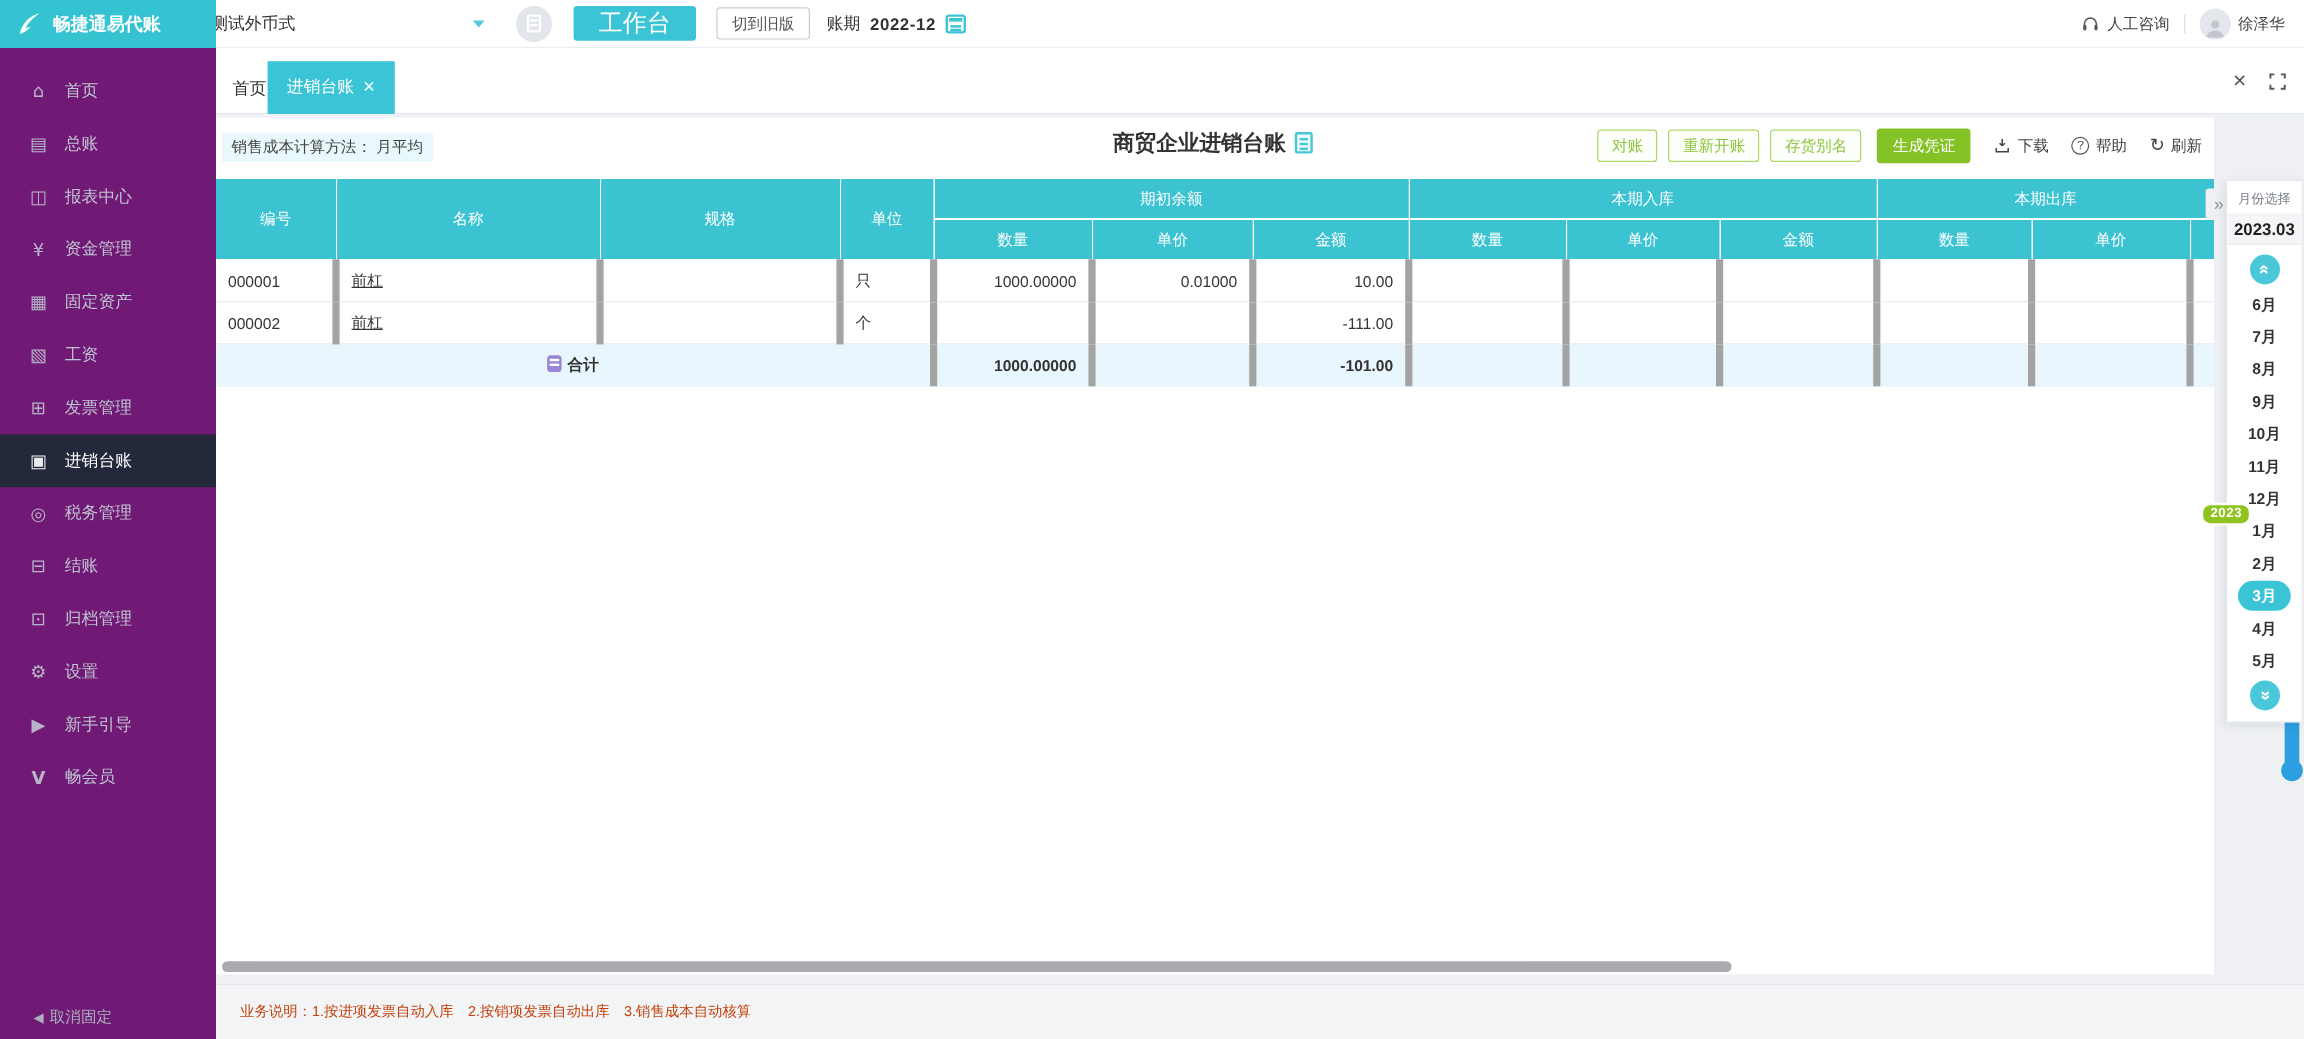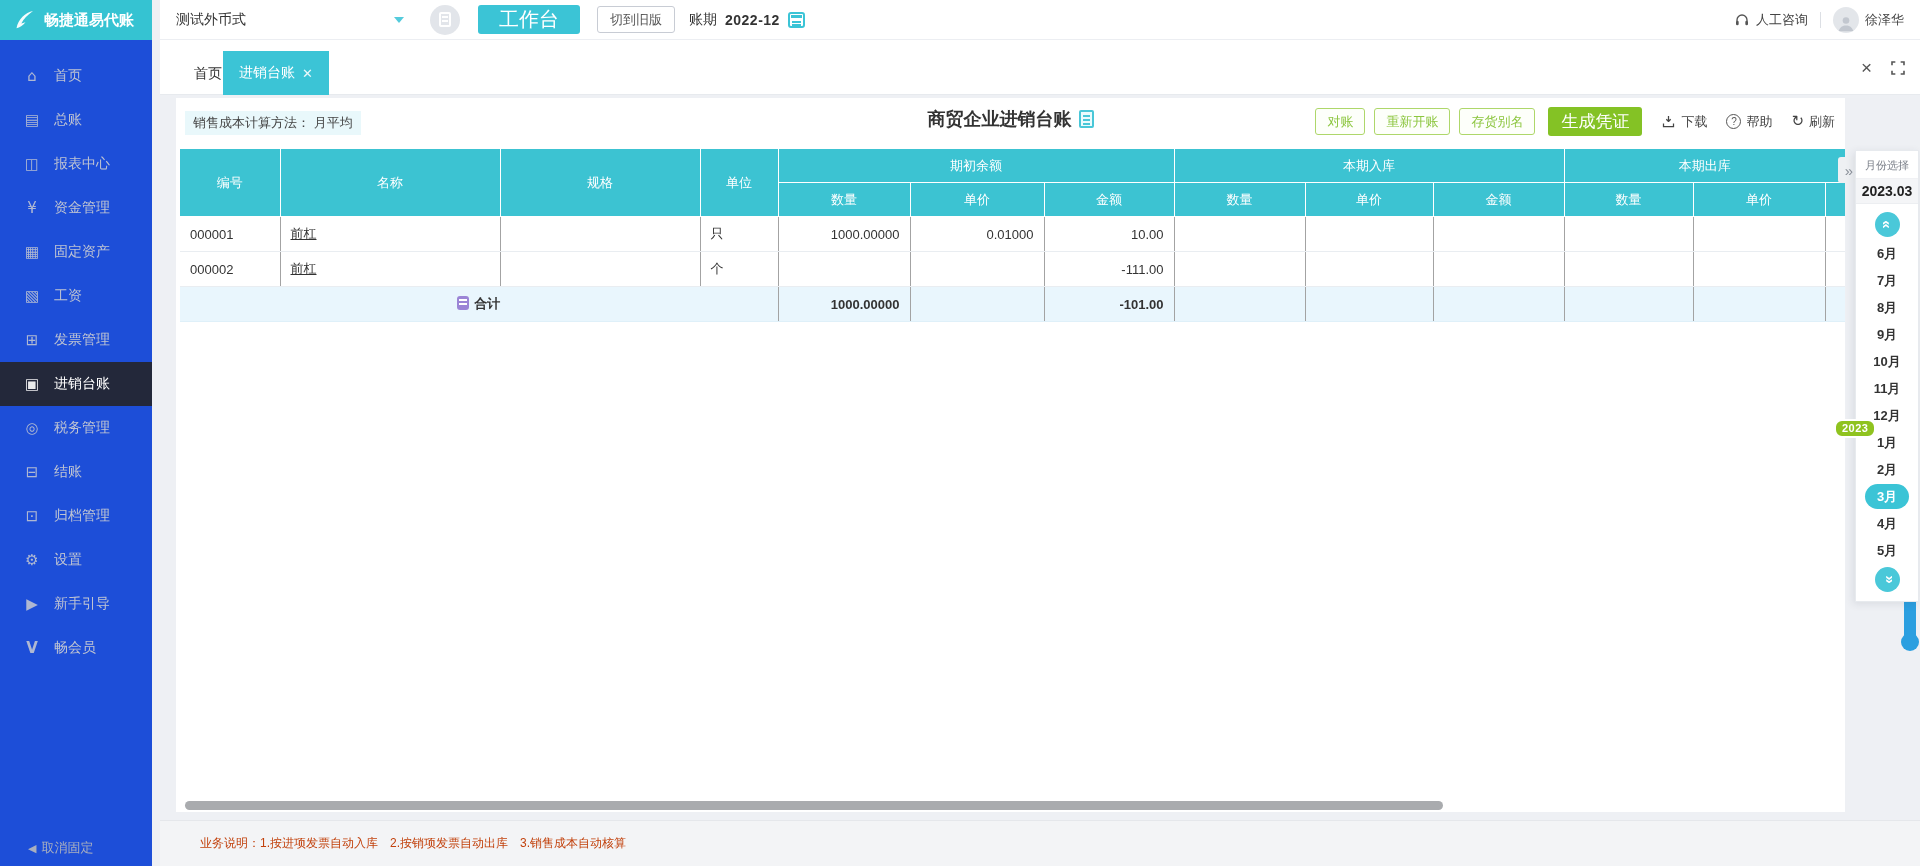--- a/index.html
+++ b/index.html
@@ -1,21 +1,21 @@
 <!DOCTYPE html>
 <html><head>
 <meta charset="utf-8">
 <style>
   html,body{margin:0;padding:0;background:#dfe2e8;}
   *{box-sizing:border-box;}
   .stage{position:relative;width:1920px;height:866px;overflow:hidden;
          background:#eef0f4;font-family:"Liberation Sans","DejaVu Sans",sans-serif;}
 
   
-  .sidebar{position:absolute;left:0;top:0;width:152px;height:866px;background:#1d4ed8;z-index:5;}
+  .sidebar{position:absolute;left:0;top:0;width:180px;height:866px;background:#701a75;z-index:5;}
   .side-logo{height:40px;background:#35c3d2;display:flex;align-items:center;gap:8px;padding-left:12px;
              color:#fff;font-size:15px;font-weight:bold;white-space:nowrap;}
   .side-menu{padding-top:14px;}
   .side-item{height:44px;display:flex;align-items:center;gap:13px;padding-left:23px;
              color:#bfc4d2;font-size:14px;cursor:pointer;white-space:nowrap;}
   .side-item.active{background:#23283a;color:#fff;}
   .si-ic{width:18px;text-align:center;font-size:15px;opacity:.9;font-family:"DejaVu Sans",sans-serif;}
   .unpin{position:absolute;left:28px;bottom:9px;color:#a9afbf;font-size:13px;display:flex;align-items:center;gap:5px;cursor:pointer;}
   .unpin .tri{font-size:11px;}
 
@@ -66,34 +66,34 @@
   .panel-toolbar{position:relative;height:48px;}
   .cost-chip{position:absolute;left:9px;top:13px;background:#e9f8fb;padding:3px 8px;font-size:13px;color:#444;}
   .page-title-wrap{position:absolute;left:0;right:0;top:9px;text-align:center;font-size:18px;color:#333;
                    font-weight:bold;pointer-events:none;display:flex;justify-content:center;align-items:center;gap:7px;}
   .docic{width:15px;height:18px;border:2px solid #49c7d8;border-radius:2px;position:relative;background:#eafbfd;}
   .docic:before{content:"";position:absolute;left:2px;top:3px;right:2px;height:2px;background:#49c7d8;box-shadow:0 4px 0 #49c7d8,0 8px 0 #49c7d8;}
   .tool-btns{position:absolute;right:10px;top:9px;display:flex;align-items:center;gap:9px;}
   .btn-ghost{height:27px;padding:0 11px;background:#fdfffa;border:1px solid #aed76a;color:#8cc63f;
              border-radius:3px;font-size:13px;cursor:pointer;font-family:inherit;}
   .btn-solid{height:29px;padding:0 13px;background:#84c225;border:none;color:#fff;border-radius:3px;
-             font-size:17px;cursor:pointer;margin-left:4px;font-family:Liberation Mono, monospace;}
+             font-size:13px;cursor:pointer;margin-left:4px;font-family:Liberation Mono, monospace;}
   .txt-btn{display:flex;align-items:center;gap:5px;font-size:13px;color:#444;cursor:pointer;margin-left:10px;}
   .qmark{width:15px;height:15px;border:1.4px solid #555;border-radius:50%;font-size:10px;display:flex;
          align-items:center;justify-content:center;color:#555;}
   .refresh-g{font-size:15px;font-family:"DejaVu Sans",sans-serif;line-height:1;}
 
   
   .tbl-wrap{position:absolute;left:4px;top:50px;width:1665px;}
   table.ledger{border-collapse:collapse;table-layout:fixed;width:1665px;font-size:13px;color:#333;}
   .ledger thead th{background:#3cc3d2;color:#fff;font-weight:normal;height:34px;
                    border:1px solid rgba(255,255,255,.45);overflow:hidden;white-space:nowrap;}
   .ledger thead tr th:first-child{border-left:none;}
   .ledger thead tr th:last-child{border-right:none;}
-  .ledger tbody td{height:35px;border-bottom:1px solid #e9edf1;border-right:1px solid #a3a3a3;
+  .ledger tbody td{height:35px;border-bottom:1px solid #e9edf1;border-right:6px solid #a3a3a3;
                    padding:0 10px;overflow:hidden;white-space:nowrap;background:#fff;}
   .ledger tbody tr td:last-child{border-right:none;}
   .num{text-align:right;}
   .lnk{color:#333;text-decoration:underline;cursor:pointer;}
   tr.total-row td{background:#e9f6fd;font-weight:bold;border-bottom:1px solid #dff0f9;}
   .sum-lab{text-align:center;}
   .sumic{display:inline-block;width:12px;height:14px;background:#9b85d6;border-radius:3px;position:relative;
          vertical-align:-2px;margin-right:5px;}
   .sumic:before{content:"";position:absolute;left:2px;top:3px;right:2px;height:2px;background:#fff;box-shadow:0 4px 0 #fff;}
 

